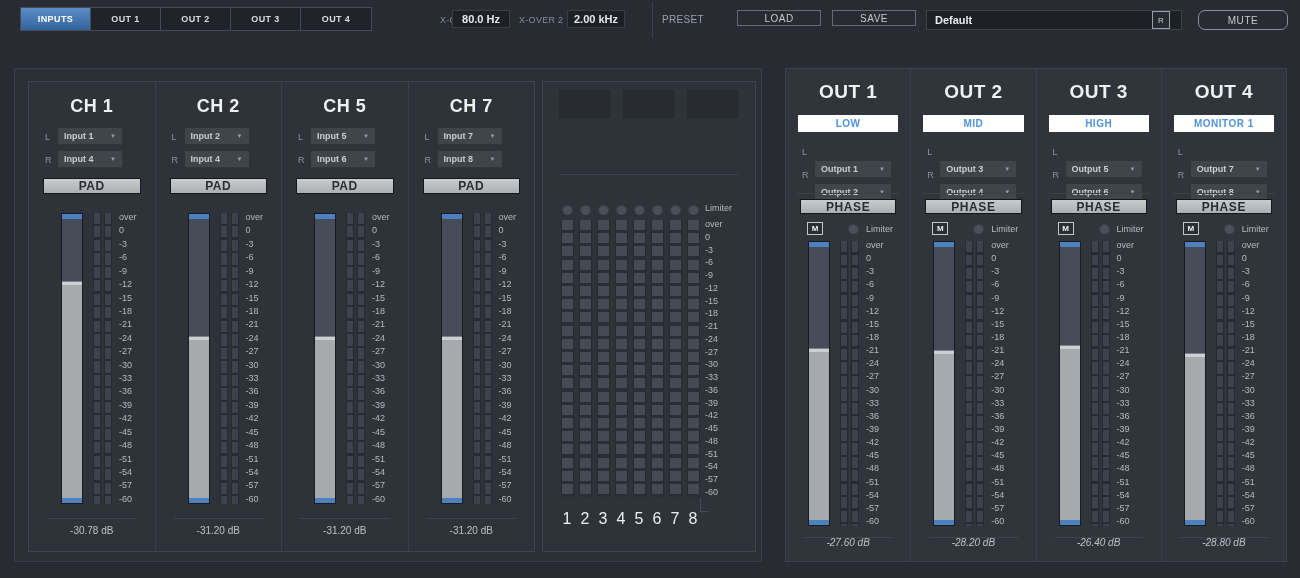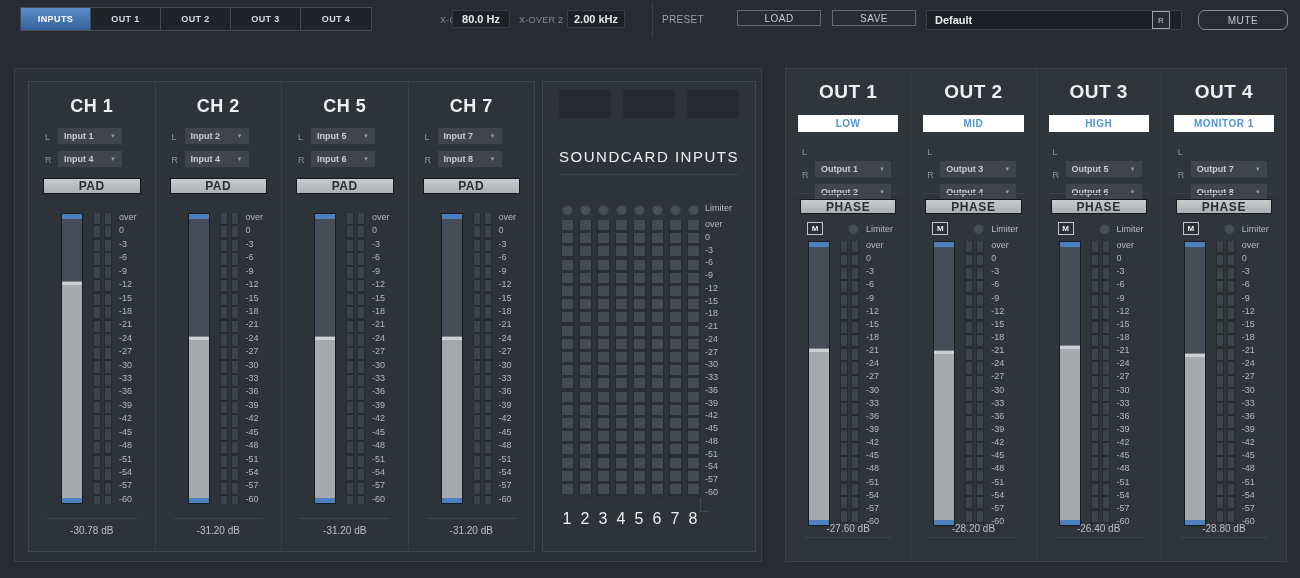--- a/index.html
+++ b/index.html
@@ -76,21 +76,21 @@
   .f-cap { position:absolute; left:0; right:0; height:5px; background:#4c80bf; }
   .f-cap.top { top:0; } .f-cap.bot { bottom:0; }
   .vbar { width:8px; margin-left:3px; border-left:1px solid #272b30; border-right:1px solid #272b30;
           background:repeating-linear-gradient(to bottom,#3d434c 0 11px,#282c32 11px 13.5px); }
   .vbar.first { margin-left:10px; }
   .scale { display:flex; flex-direction:column; justify-content:space-between; margin-left:7px;
            font-size:9px; line-height:1; color:#b5b9bf; width:26px; }
   .db-sep { position:absolute; left:18px; right:18px; height:1px; background:#3e444b; }
   .db-text { position:absolute; width:100%; text-align:center; font-size:10px; color:#bcc0c5; }
   .db-sep-ch { top:436px; } .db-text-ch { top:443px; }
-  .db-sep-out { top:468px; } .db-text-out { top:454px; }
+  .db-sep-out { top:468px; } .db-text-out { top:468px;font-style:italic; }
 
   
   .sc-ghosts { position:absolute; top:8px; left:16px; right:16px; height:28px; display:flex; gap:12px; }
   .sc-ghosts div { flex:1; background:#272b31; border-radius:2px; }
   .sc-title { position:absolute; top:66px; width:100%; text-align:center; font-size:15px; color:#eef0f2; letter-spacing:1.5px; }
   .sc-underline { position:absolute; top:92px; left:17px; right:17px; height:1px; background:#3d434b; }
   .sc-meters { position:absolute; left:15px; top:122px; display:flex; }
   .sc-unit { width:18px; display:flex; flex-direction:column; align-items:center; }
   .sc-led { width:11px; height:11px; border-radius:50%; background:#4a5058; margin-bottom:5px;
             box-shadow:inset 0 1px 2px rgba(0,0,0,.5); }
@@ -361,21 +361,20 @@
         <div class="db-text db-text-ch">-31.20 dB</div>
       </div>
     </div>
 
     <div class="sc-panel">
       <div class="sc-ghosts">
           <div></div>
           <div></div>
           <div></div>
         </div>
-      <div class="sc-title">SOUNDCARD INPUTS</div>
       <div class="sc-underline"></div>
       <div class="sc-meters">
           <div class="sc-unit">
             <div class="sc-led"></div>
             <div class="sc-bar"></div>
           </div>
           <div class="sc-unit">
             <div class="sc-led"></div>
             <div class="sc-bar"></div>
           </div>

